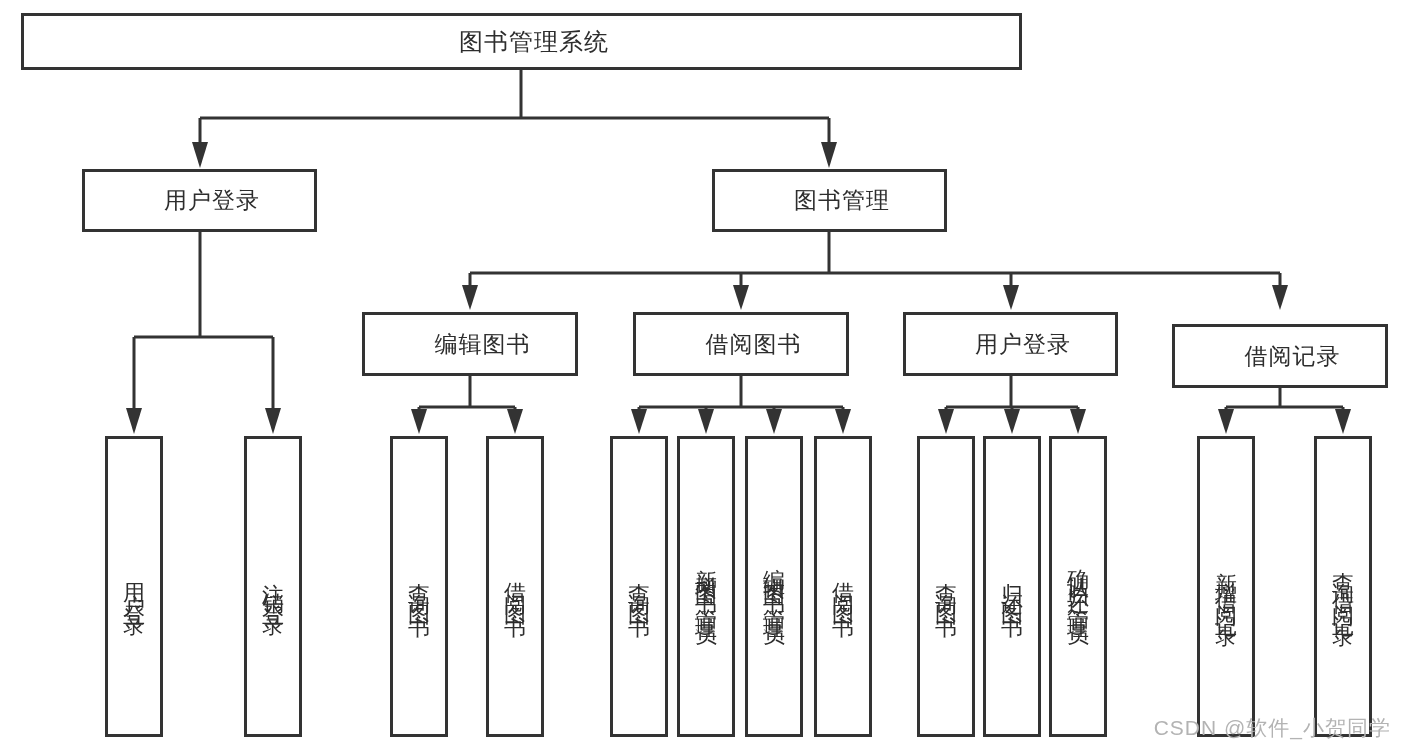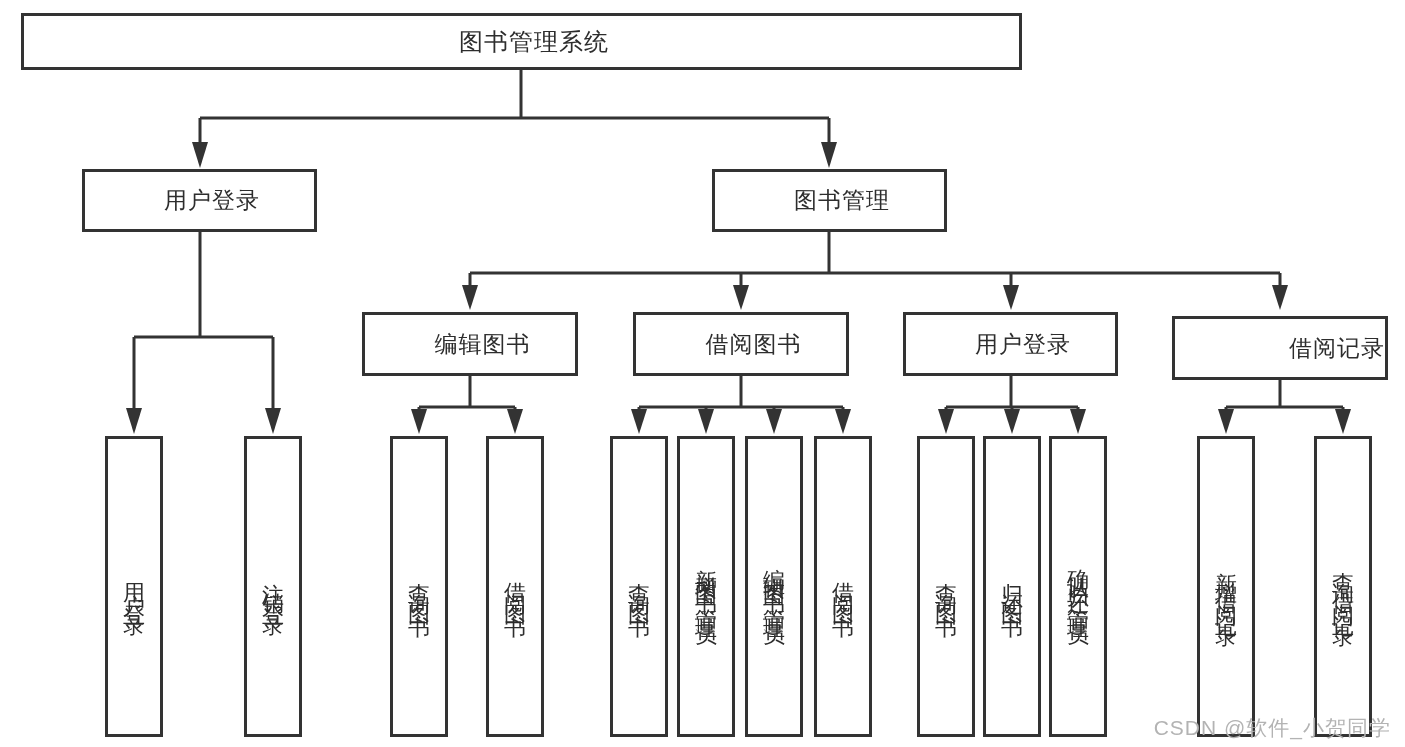--- a/index.html
+++ b/index.html
@@ -119,21 +119,21 @@
 
   <div class="node h" style="left:362px;top:312px;width:216px;height:64px;">
     <span>编辑图书</span>
   </div>
   <div class="node h" style="left:633px;top:312px;width:216px;height:64px;">
     <span>借阅图书</span>
   </div>
   <div class="node h" style="left:903px;top:312px;width:215px;height:64px;">
     <span>用户登录</span>
   </div>
-  <div class="node h" style="left:1172px;top:316px;width:216px;height:64px;justify-content:flex-end;">
+  <div class="node h" style="left:1172px;top:324px;width:216px;height:64px;">
     <span>借阅记录</span>
   </div>
 
   <div class="node" style="left:105px;top:436px;width:58px;height:301px;">
     <span class="vtext">用户登录</span>
   </div>
   <div class="node" style="left:244px;top:436px;width:58px;height:301px;">
     <span class="vtext">注销登录</span>
   </div>
 

